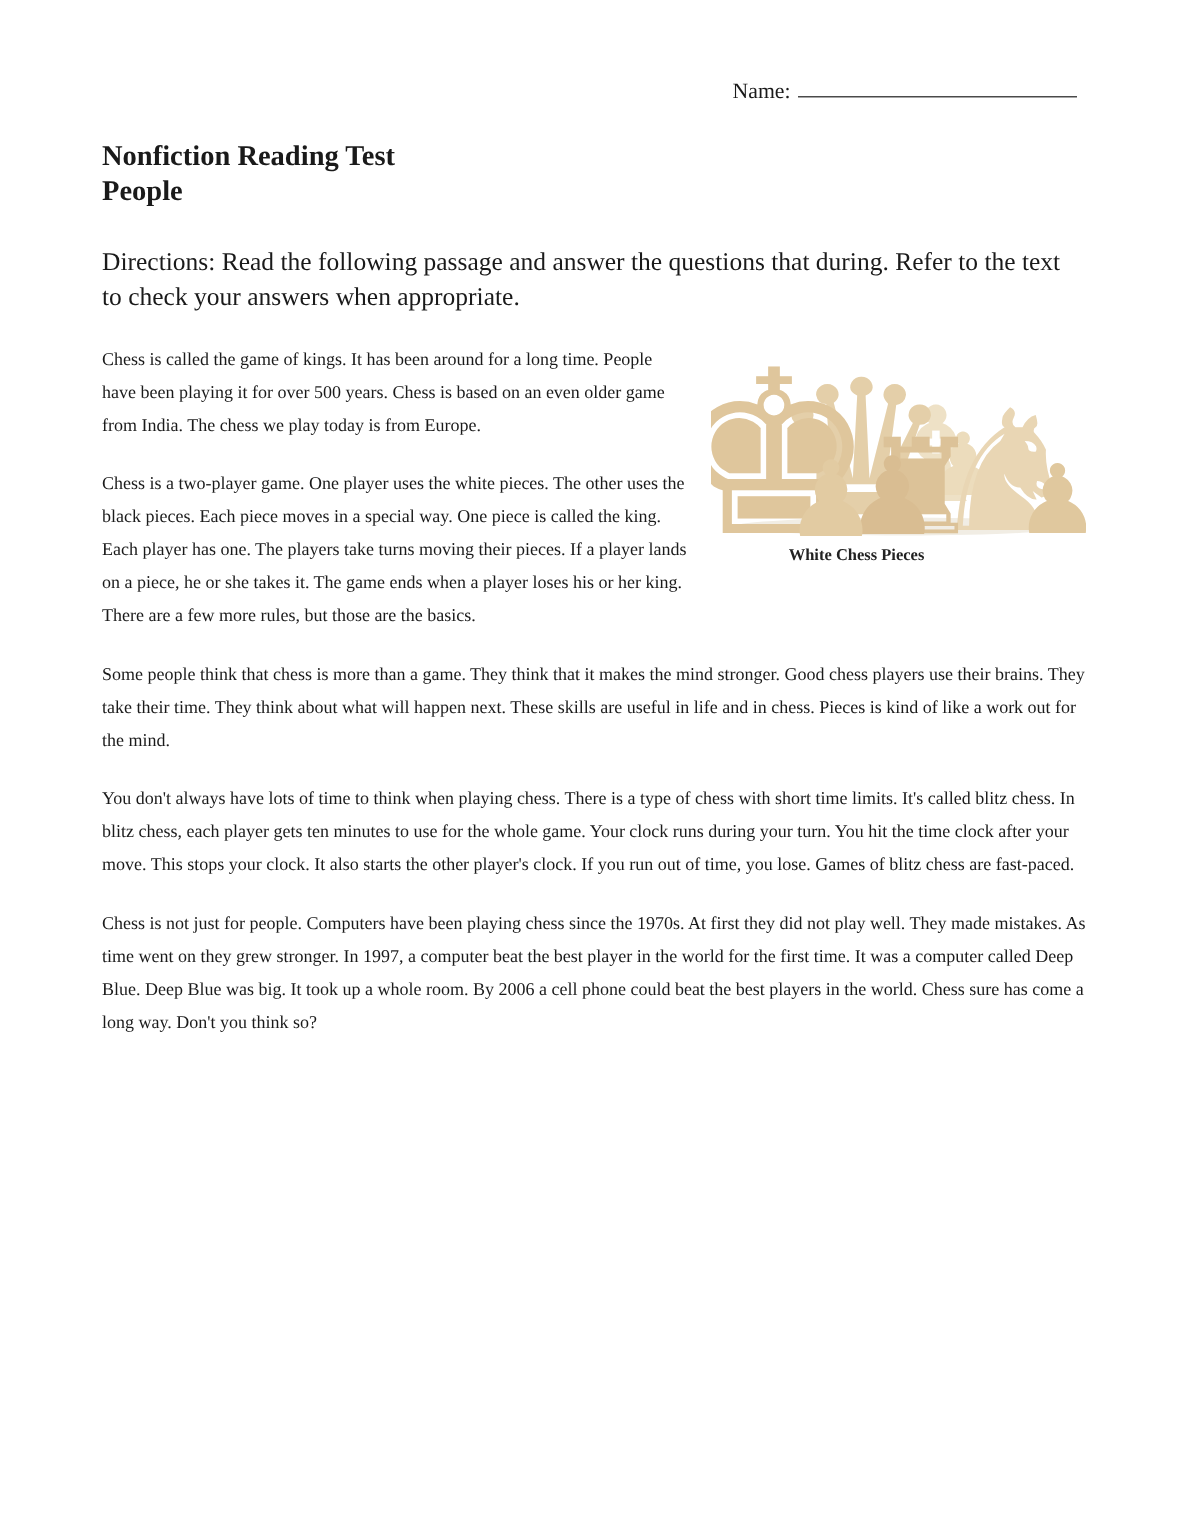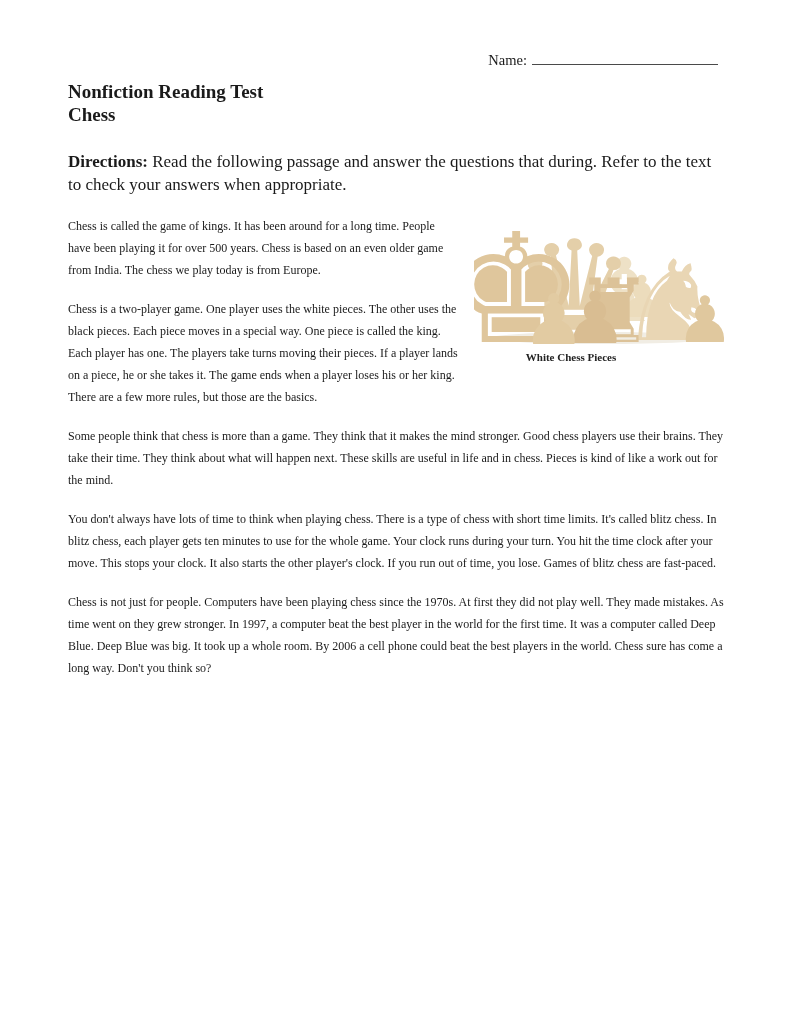--- a/index.html
+++ b/index.html
@@ -21,32 +21,32 @@
     height: 18px;
   }
   .name-blank {
     display: inline-block;
     width: 186px;
     height: 13px;
     border-bottom: 1px solid #4a4a4a;
     margin-left: 5px;
     vertical-align: baseline;
   }
-  .title-block { margin-top: 10px; }
+  .title-block { margin-top: 23px; }
   .title-line {
     font-size: 19px;
     font-weight: bold;
     line-height: 23px;
   }
   .directions {
     margin: 24px 0 0 0;
     font-size: 17px;
     line-height: 23px;
   }
-  .directions .dir-label { font-weight: bold; }
+  .directions .dir-label { font-weight: normal; }
   .passage { margin-top: 19px; }
   .passage p {
     margin: 0 0 17px 0;
     font-size: 12px;
     line-height: 22px;
   }
   .chess-figure {
     float: right;
     width: 250px;
     margin: 2px 0 16px 14px;
@@ -66,21 +66,21 @@
 <body>
 
 <div class="page">
 
   <div class="name-row">
     <span>Name:</span><span class="name-blank"></span>
   </div>
 
   <div class="title-block">
     <div class="title-line">Nonfiction Reading Test</div>
-    <div class="title-line">Chess</div>
+    <div class="title-line">People</div>
   </div>
 
   <p class="directions"><span class="dir-label">Directions:</span><span> Read the following passage and answer the questions that during. Refer to the text to check your answers when appropriate.</span></p>
 
   <div class="passage">
 
     <figure class="chess-figure">
       <svg width="250" height="128" viewBox="0 0 250 128" xmlns="http://www.w3.org/2000/svg">
         <ellipse id="pieces-shadow" cx="128" cy="121" rx="112" ry="6" fill="#f1ede4"></ellipse>
         <g id="pieces-group">

